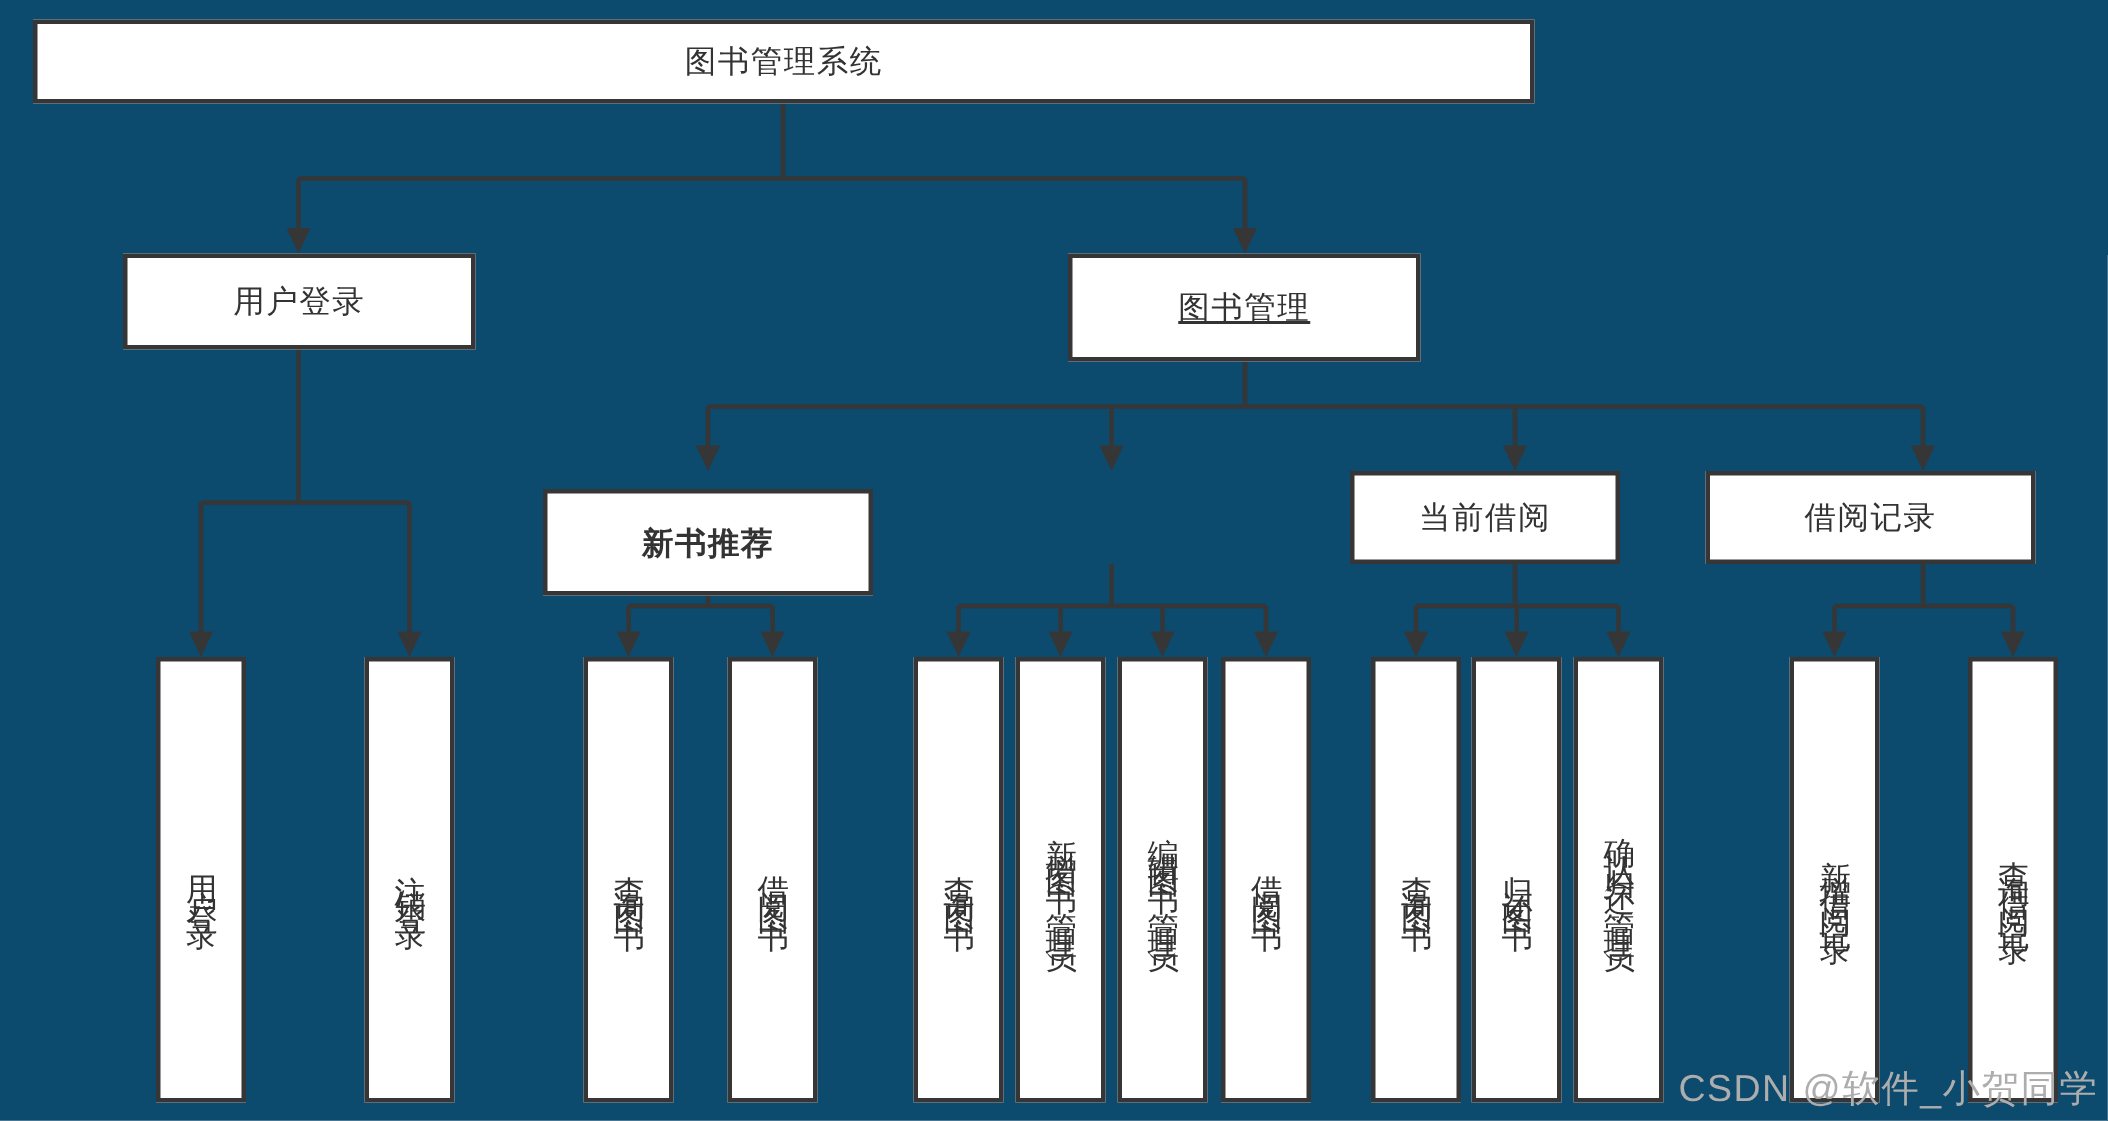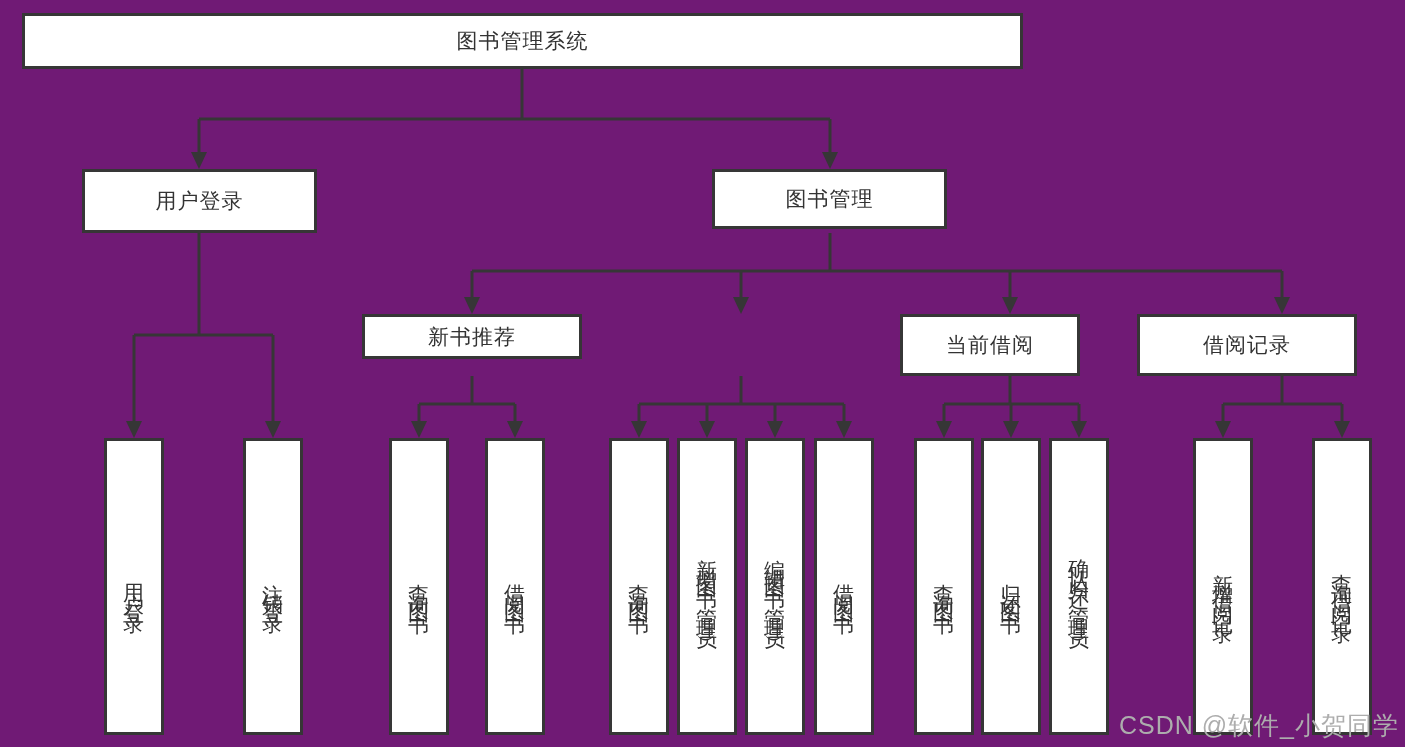--- a/index.html
+++ b/index.html
@@ -4,21 +4,21 @@
 <style>
   html, body { margin: 0; padding: 0; }
   body {
     font-family: "Liberation Sans", "DejaVu Sans", sans-serif;
     background: #ffffff;
   }
   #canvas {
     position: relative;
     width: 1405px;
     height: 747px;
-    background: #701a75;
+    background: #0c4a6e;
     overflow: hidden;
   }
   .hnode {
     position: absolute;
     box-sizing: border-box;
     border: 3px solid #363636;
     background: #ffffff;
     display: flex;
     align-items: center;
     justify-content: center;
@@ -113,23 +113,23 @@
     <polygon points="1071,421 1087,421 1079,438"></polygon>
 
     <path d="M1282 376 V404 M1223 404 H1342 M1223 404 V430 M1342 404 V430"></path>
     <polygon points="1215,421 1231,421 1223,438"></polygon>
     <polygon points="1334,421 1350,421 1342,438"></polygon>
   </svg>
 
   <div class="hnode" style="left:22px; top:13px; width:1001px; height:56px;">图书管理系统</div>
 
   <div class="hnode" style="left:82px; top:169px; width:235px; height:64px;">用户登录</div>
-  <div class="hnode" style="left:712px; top:169px; width:235px; height:60px;">图书管理</div>
+  <div class="hnode" style="left:712px; top:169px; width:235px; height:72px;text-decoration:underline;">图书管理</div>
 
-  <div class="hnode" style="left:362px; top:314px; width:220px; height:45px;">新书推荐</div>
+  <div class="hnode" style="left:362px; top:326px; width:220px; height:71px;font-weight:bold;">新书推荐</div>
   <div class="hnode" style="left:900px; top:314px; width:180px; height:62px;">当前借阅</div>
   <div class="hnode" style="left:1137px; top:314px; width:220px; height:62px;">借阅记录</div>
 
   <div class="vnode" style="left:104px;">
     <span class="vtext">用户登录</span>
   </div>
   <div class="vnode" style="left:243px;">
     <span class="vtext">注销登录</span>
   </div>
 

